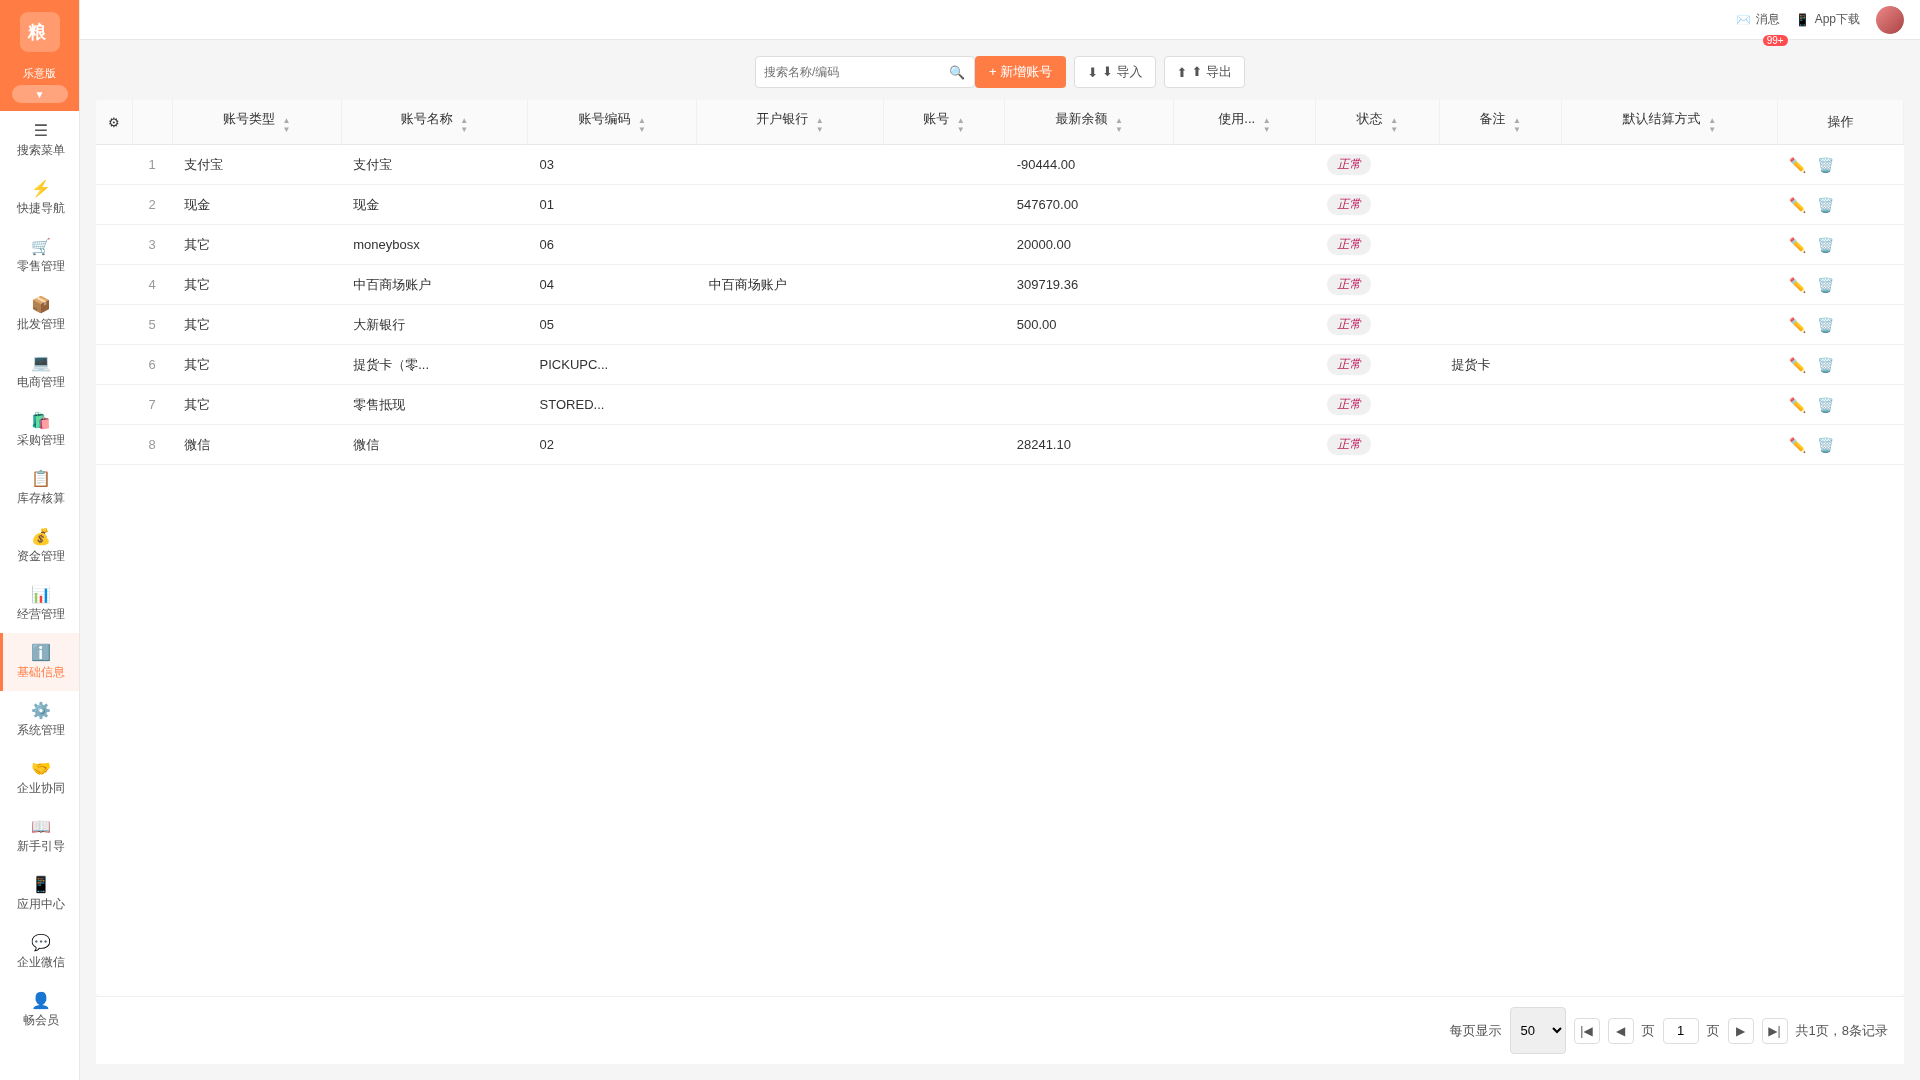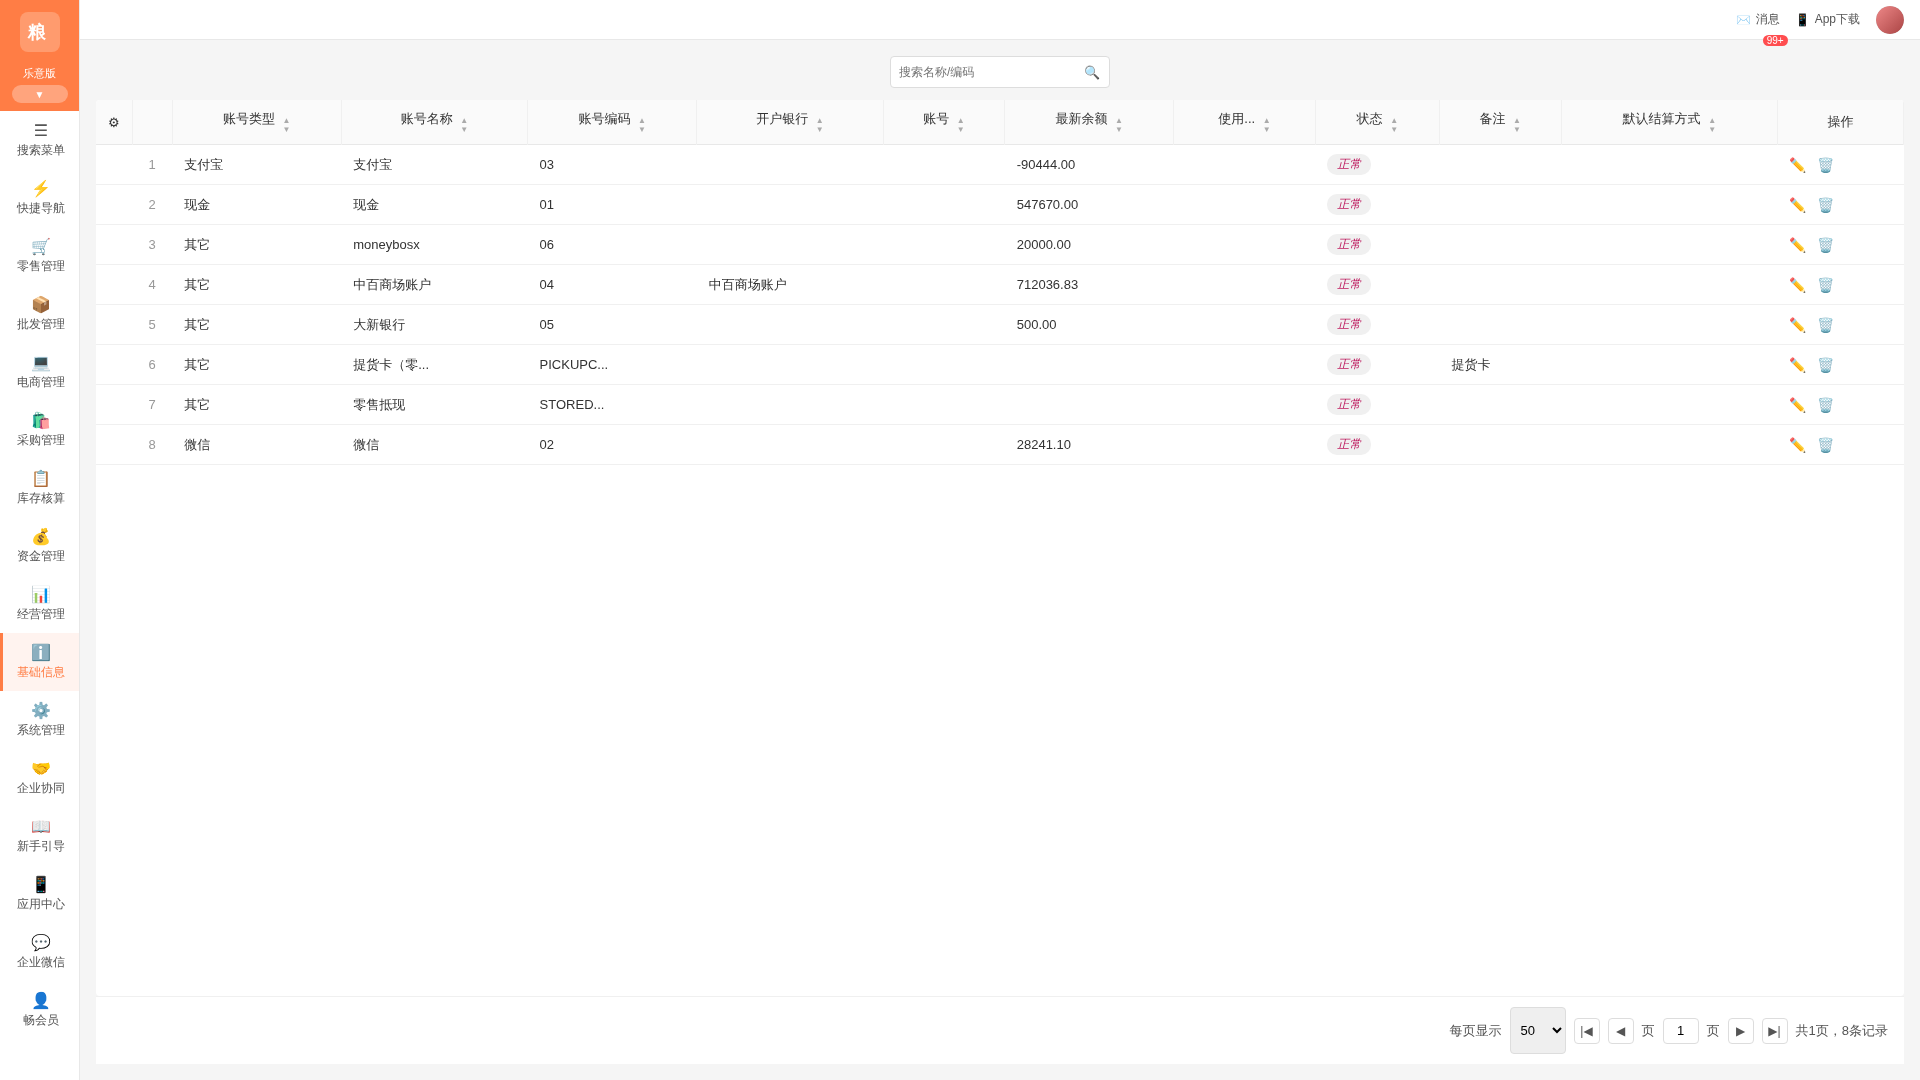--- a/index.html
+++ b/index.html
@@ -398,20 +398,33 @@
   </div>
 
 
   <div class="content">
 
     <div class="toolbar">
       <div class="search-box">
         <input type="text" placeholder="搜索名称/编码" style="">
         <span class="search-icon">🔍</span>
       </div>
+      <div class="toolbar-right">
+        <button class="btn-add">
+          <span>+ 新增账号</span>
+        </button>
+        <button class="btn-outline">
+          <span>⬇</span>
+          <span>⬇ 导入</span>
+        </button>
+        <button class="btn-outline">
+          <span>⬆</span>
+          <span>⬆ 导出</span>
+        </button>
+      </div>
     </div>
 
     <div class="table-container">
       <table>
         <thead>
           <tr>
             <th class="gear-col">⚙</th>
             <th style="width:40px;text-align:center;"></th>
             <th>
               <span>账号类型</span>
@@ -548,21 +561,21 @@
       </td>
     </tr>
             <tr>
       <td class="row-num" style="text-align:center;"></td>
       <td class="row-num" style="text-align:center;">4</td>
       <td>其它</td>
       <td>中百商场账户</td>
       <td>04</td>
       <td>中百商场账户</td>
       <td></td>
-      <td>712036.83</td>
+      <td>309719.36</td>
       <td></td>
       <td><span class="status-badge status-normal">正常</span></td>
       <td></td>
       <td></td>
       <td>
         <div class="action-icons">
           <span class="action-icon">✏️</span>
           <span class="action-icon">🗑️</span>
         </div>
       </td>

